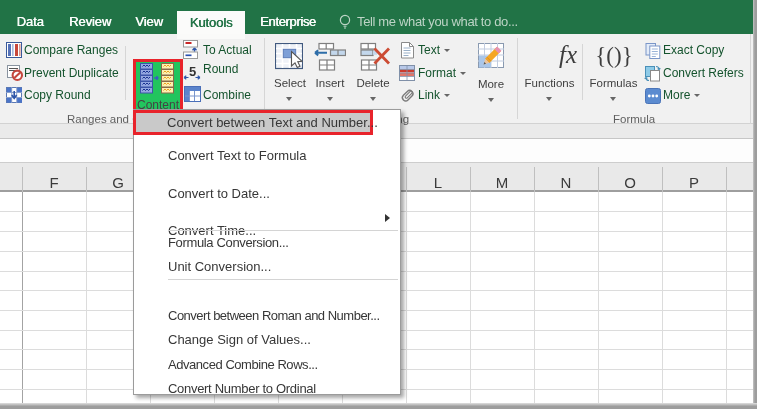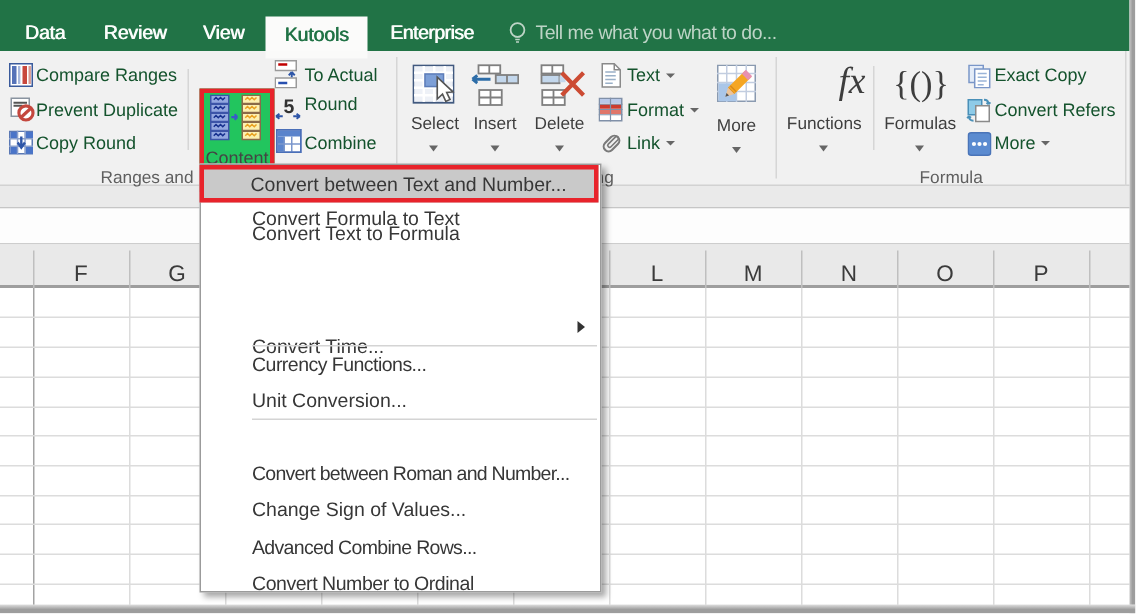--- a/index.html
+++ b/index.html
@@ -43,21 +43,21 @@
 .icaret { display:inline-block; width:0; height:0; border-left:3px solid transparent;
   border-right:3px solid transparent; border-top:3.5px solid #666; margin-left:4px; vertical-align:2px; }
 
 #contentbtn { left:133px; top:37px; width:50px; height:69px; border:3px solid #e8232b;
   background:#22c55e; z-index:3;margin-top:22px; }
 #menu { left:133px; top:109px; width:268px; height:286px; background:#fff;
   border:1px solid #9b9b9b; box-shadow:3px 3px 4px rgba(0,0,0,0.35); z-index:5; }
 .mi { position:absolute; left:34px; height:20px; line-height:20px; font-size:13px;
   color:#373737; white-space:nowrap; }
 .msep { position:absolute; left:34px; width:230px; height:1px; background:#d4d4d4; }
-#mired { position:absolute; left:-1px; top:0px; width:266px; height:25px;
+#mired { position:absolute; left:-1px; top:0px; width:240px; height:25px;
   border:3px solid #e8232b; background:#c9c9c9; }
 </style>
 </head>
 <body>
 <div id="win">
 
   <div class="abs" id="grid">
     <div class="vline" style="left:22px;background:#a3a3a3;"></div>
     <div class="vline" style="left:86px;"></div>
     <div class="vline" style="left:150px;"></div>
@@ -311,25 +311,25 @@
       <path d="M14.2 15 h4 M18.2 15 l-1.8 -1.8 M18.2 15 l-1.8 1.8" stroke="#3a5ac8" stroke-width="1.5" fill="none"></path>
     </svg>
     <div class="abs" style="left:0;top:36px;width:44px;text-align:center;font-size:12px;color:#444;">Content</div>
     <div class="caret" style="left:18px;top:57px;"></div>
   </div>
 
   <div class="abs" id="menu">
     <div id="mired">
         <div class="mi" style="left:31px;top:0px;">Convert between Text and Number...</div>
       </div>
-    <div class="mi" style="top:26px;">Convert Formula to Text</div>
     <div class="mi" style="top:36px;">Convert Text to Formula</div>
+    <div class="mi" style="top:74px;">Convert to Date...</div>
     <div class="mi" style="top:111px;">Convert Time...</div>
     <div class="msep" style="top:120px;"></div>
-    <div class="mi" style="top:123px;letter-spacing:-0.35px;">Currency Functions...</div>
+    <div class="mi" style="top:123px;letter-spacing:-0.35px;">Formula Conversion...</div>
     <div class="mi" style="top:147px;">Unit Conversion...</div>
     <div class="msep" style="top:169px;"></div>
     <div class="mi" style="top:196px;letter-spacing:-0.5px;">Convert between Roman and Number...</div>
     <div class="mi" style="top:220px;">Change Sign of Values...</div>
     <div class="mi" style="top:245px;letter-spacing:-0.45px;">Advanced Combine Rows...</div>
     <div class="mi" style="top:269px;letter-spacing:-0.3px;">Convert Number to Ordinal</div>
     <div class="abs" style="left:251px;top:104px;width:0;height:0;border-top:4px solid transparent;border-bottom:4px solid transparent;border-left:5px solid #333;"></div>
   </div>
   <div class="abs" id="shadowR"></div>
   <div class="abs" id="shadowB"></div>

